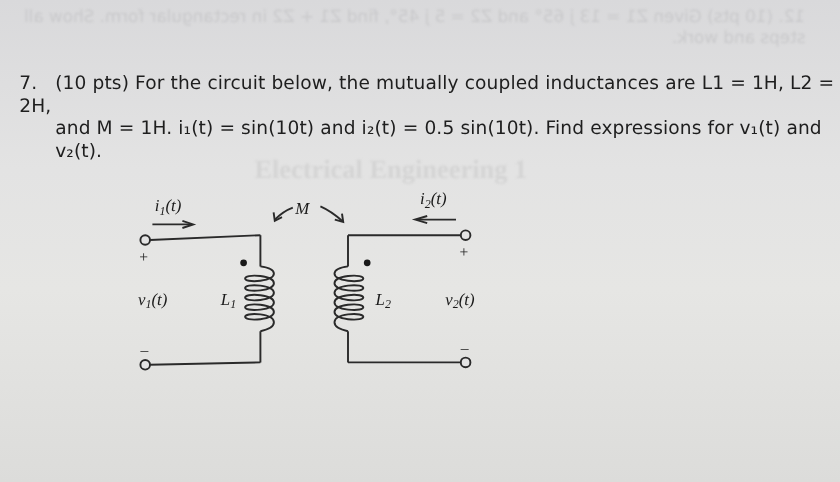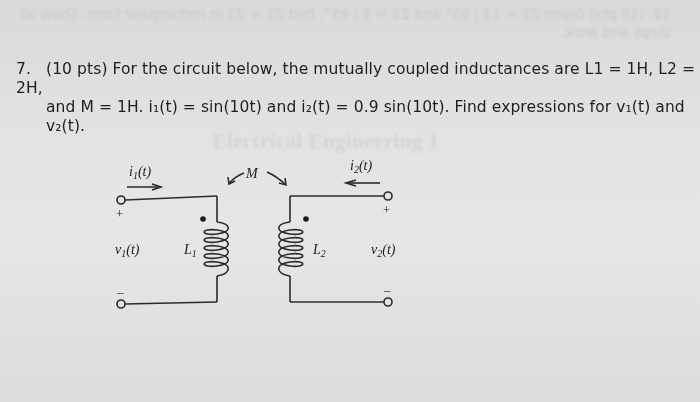--- a/index.html
+++ b/index.html
@@ -26,21 +26,21 @@
 </style>
 </head>
 <body>
 
 <div class="bleed" style="left:20px; top:6px;">12. (10 pts) Given Z1 = 13 j 65° and Z2 = 5 j 45°, find Z1 + Z2 in rectangular form. Show all</div>
 <div class="bleed" style="left:560px; top:24px;">steps and work.</div>
 <div class="bleed-title" style="left:212px; top:128px;">Electrical Engineering 1</div>
 
 <div class="problem">
   <div><span class="num">7.</span><span>(10 pts) For the circuit below, the mutually coupled inductances are L1 = 1H, L2 = 2H,</span></div>
-  <div class="line2">and M = 1H. i₁(t) = sin(10t) and i₂(t) = 0.9 sin(10t). Find expressions for v₁(t) and v₂(t).</div>
+  <div class="line2">and M = 1H. i₁(t) = sin(10t) and i₂(t) = 0.5 sin(10t). Find expressions for v₁(t) and v₂(t).</div>
 </div>
 
 <svg width="700" height="402" viewBox="0 0 700 402">
   <g stroke="#2a2a2a" stroke-width="1.6" fill="none">
 
     <circle cx="121" cy="200" r="4" fill="#e4e4e4"></circle>
     <line x1="125" y1="200" x2="217" y2="196"></line>
     <line x1="217" y1="196" x2="217" y2="222"></line>
     <path d="M217,222 C232,224 232,232 217,234 C200,236 200,228 217,230 C232,232 232,240 217,242 C200,244 200,236 217,238 C232,240 232,248 217,250 C200,252 200,244 217,246 C232,248 232,256 217,258 C200,260 200,252 217,254 C232,256 232,264 217,266 C200,268 200,260 217,262 C232,264 232,273 217,276"></path>
     <line x1="217" y1="276" x2="217" y2="302"></line>

